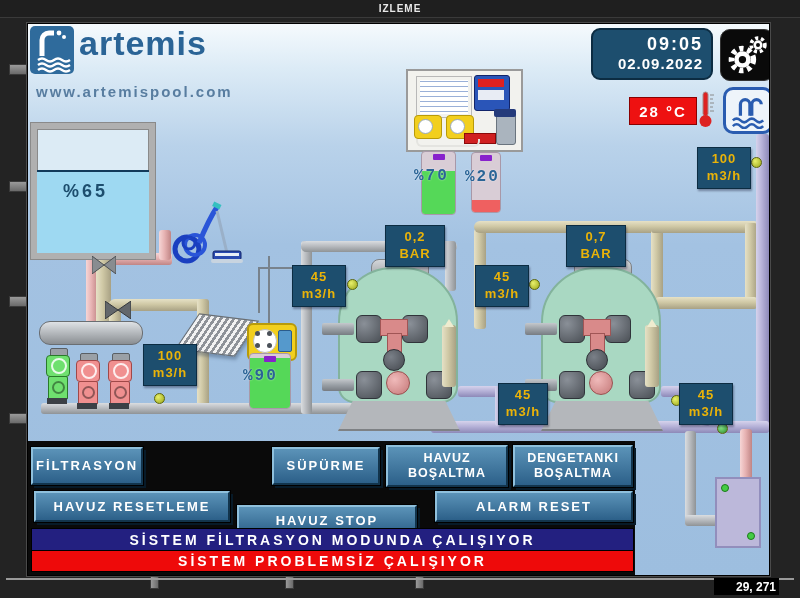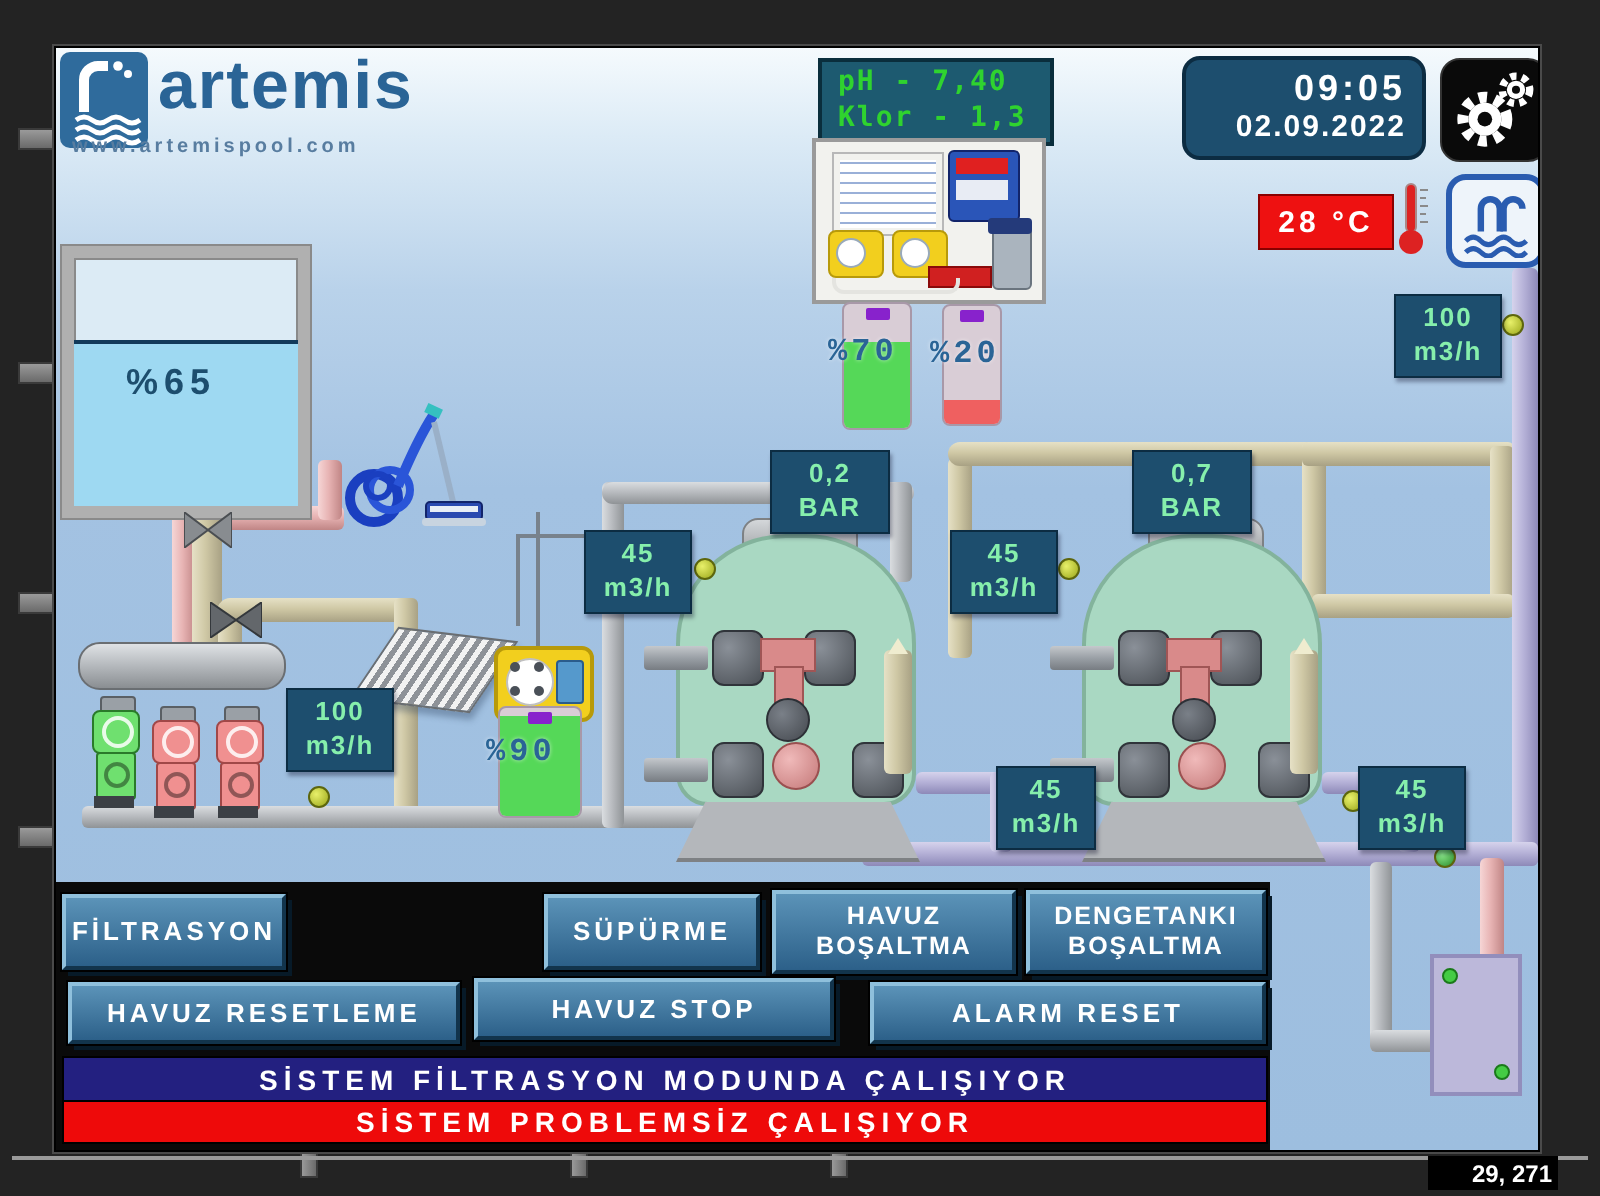--- a/index.html
+++ b/index.html
@@ -26,33 +26,33 @@
   .pv.kk{background:linear-gradient(90deg,#e6e1c6,#cfc8a5 45%,#a8a184);}
   .ph.gy{background:linear-gradient(180deg,#dadde0,#b9bcc0 45%,#8f9396);}
   .pv.gy{background:linear-gradient(90deg,#dadde0,#b9bcc0 45%,#8f9396);}
   .ph.lv{background:linear-gradient(180deg,#d6d3ec,#b6b2d8 45%,#8d89b8);}
   .pv.lv{background:linear-gradient(90deg,#d6d3ec,#b6b2d8 45%,#8d89b8);}
   .ph.pk{background:linear-gradient(180deg,#f6d6d6,#e7b3b3 45%,#c08585);}
   .pv.pk{background:linear-gradient(90deg,#f6d6d6,#e7b3b3 45%,#c08585);}
   .sensor{position:absolute;width:9px;height:9px;border-radius:50%;background:radial-gradient(circle at 35% 35%,#e8f06a,#9aa61a);border:1px solid #5d660d;}
   .wire{position:absolute;background:#78828c;}
   
-  .tag{position:absolute;background:#1d4e6e;border:1px solid #0c2c42;color:#86efac;display:flex;
+  .tag{position:absolute;background:#1d4e6e;border:1px solid #0c2c42;color:#eab308;display:flex;
        flex-direction:column;align-items:center;justify-content:center;font-weight:bold;
        font-size:13px;line-height:1.3;letter-spacing:1px;box-shadow:1px 2px 2px rgba(0,0,30,.35);}
   
   #tank{position:absolute;left:3px;top:99px;width:112px;height:124px;background:#dcebf5;
         border:6px solid #b0b0b0;box-shadow:inset 0 0 0 1px #8a8a8a,0 0 0 1px #8a8a8a;}
   #tank .water{position:absolute;left:0;right:0;bottom:0;height:65%;background:#9ed9f2;border-top:2px solid #123a5a;}
   #tank .lvl{position:absolute;left:26px;top:52px;color:#1d4e6e;font-size:18px;font-weight:bold;letter-spacing:3px;}
   
   #logoicon{position:absolute;left:2px;top:2px;width:44px;height:48px;background:#2f6b9c;border-radius:5px;}
   #brand{position:absolute;left:51px;top:0px;width:160px;color:#2a6496;font-size:34px;font-weight:bold;letter-spacing:1px;}
   #tagline{position:absolute;left:52px;top:36px;color:#1d4e7a;font-size:13px;font-weight:bold;letter-spacing:1px;}
-  #website{position:absolute;left:8px;top:44px;color:#587da0;font-size:10px;font-weight:bold;letter-spacing:2px;}
+  #website{position:absolute;left:8px;top:59px;color:#587da0;font-size:15px;font-weight:bold;letter-spacing:2px;}
   
   #phbox{position:absolute;left:381px;top:5px;width:106px;height:38px;background:#1d5a70;border:2px solid #0a2e3c;
          color:#2fd32f;font-family:"DejaVu Sans Mono",monospace;font-size:14px;font-weight:bold;
          line-height:1.25;padding:2px 0 0 8px;letter-spacing:1px;}
   
   #clock{position:absolute;left:563px;top:4px;width:122px;height:52px;background:#1d4e6e;border:2px solid #0c2c42;
          border-radius:9px;color:#fff;font-weight:bold;text-align:right;padding:4px 8px 0 0;box-sizing:border-box;}
   #clock .tm{font-size:18px;letter-spacing:2px;}
   #clock .dt{font-size:15px;letter-spacing:1px;}
   #gearbtn{position:absolute;left:692px;top:5px;width:52px;height:50px;background:#0a0a0a;border-radius:10px;
@@ -121,20 +121,23 @@
        align-items:center;justify-content:center;border:1px solid #000;}
   
   #vacuum{position:absolute;left:141px;top:177px;width:74px;height:70px;}
   #thermo{position:absolute;left:669px;top:66px;width:18px;height:38px;}
 </style>
 </head>
 <body>
 
 <div id="stage">
   <div id="chrome">
+    <div id="titlebar">
+      <span class="t">IZLEME</span>
+    </div>
     <div class="tickL" style="left:9px;top:64px"></div>
     <div class="tickL" style="left:9px;top:181px"></div>
     <div class="tickL" style="left:9px;top:296px"></div>
     <div class="tickL" style="left:9px;top:413px"></div>
     <div class="tickB" style="left:150px;top:574px"></div>
     <div class="tickB" style="left:285px;top:574px"></div>
     <div class="tickB" style="left:415px;top:574px"></div>
     <div id="botline"></div>
     <div id="coords">29, 271</div>
   </div>
@@ -297,24 +300,20 @@
         <circle cx="29" cy="7" r="2.4" fill="#fff"></circle>
           <circle cx="34" cy="11" r="2" fill="#fff"></circle>
         <path d="M8 34 q4 -3 8 0 t8 0 t8 0 t8 0" stroke="#fff" stroke-width="2.4" fill="none"></path>
         <path d="M8 39 q4 -3 8 0 t8 0 t8 0 t8 0" stroke="#fff" stroke-width="2.4" fill="none"></path>
         <path d="M8 44 q4 -3 8 0 t8 0 t8 0 t8 0" stroke="#fff" stroke-width="2.4" fill="none"></path>
       </svg>
     </div>
     <div id="brand">artemis</div>
     <div id="website">www.artemispool.com</div>
 
-    <div id="phbox">
-      <div>pH - 7,40</div>
-      <div>Klor - 1,3</div>
-    </div>
 
     <div id="dpanel">
       <div class="abs" style="left:8px;top:5px;width:48px;height:34px;background:#fff;border:1px solid #b8b8b8;
            background-image:repeating-linear-gradient(180deg,transparent 0 4px,#9ab0d8 4px 5px);background-clip:content-box;padding:3px"></div>
       <div class="abs" style="left:66px;top:4px;width:34px;height:34px;background:#2a55b8;border:1px solid #12246a;border-radius:3px"></div>
       <div class="abs" style="left:70px;top:8px;width:26px;height:8px;background:#e02020"></div>
       <div class="abs" style="left:70px;top:19px;width:26px;height:10px;background:#e8ecf4"></div>
       <div class="abs" style="left:6px;top:44px;width:26px;height:22px;background:#f2cf1e;border:1px solid #b89a0a;border-radius:4px"></div>
       <div class="abs" style="left:10px;top:48px;width:13px;height:13px;background:#fff;border-radius:50%;border:1px solid #9ab"></div>
       <div class="abs" style="left:38px;top:44px;width:26px;height:22px;background:#f2cf1e;border:1px solid #b89a0a;border-radius:4px"></div>
@@ -406,20 +405,20 @@
       <span>0,7</span>
       <span>BAR</span>
     </div>
 
     <div id="btnpanel">
       <div class="btn" style="left:3px;top:6px;width:112px;height:38px">FİLTRASYON</div>
       <div class="btn" style="left:244px;top:6px;width:108px;height:38px">SÜPÜRME</div>
       <div class="btn small" style="left:358px;top:4px;width:122px;height:42px">HAVUZ BOŞALTMA</div>
       <div class="btn small" style="left:485px;top:4px;width:120px;height:42px">DENGETANKI BOŞALTMA</div>
       <div class="btn" style="left:6px;top:50px;width:196px;height:31px">HAVUZ RESETLEME</div>
-      <div class="btn" style="left:209px;top:48px;width:180px;height:31px">HAVUZ STOP</div>
+      <div class="btn" style="left:209px;top:64px;width:180px;height:31px">HAVUZ STOP</div>
       <div class="btn" style="left:407px;top:50px;width:198px;height:31px">ALARM RESET</div>
       <div class="bar" style="left:3px;top:109px;width:601px;height:20px;background:#ee0a0a">SİSTEM PROBLEMSİZ ÇALIŞIYOR</div>
       <div class="bar" style="left:3px;top:87px;width:601px;height:21px;background:#232080">SİSTEM FİLTRASYON MODUNDA ÇALIŞIYOR</div>
     </div>
 
   </div>
 </div>
 
 </body></html>

